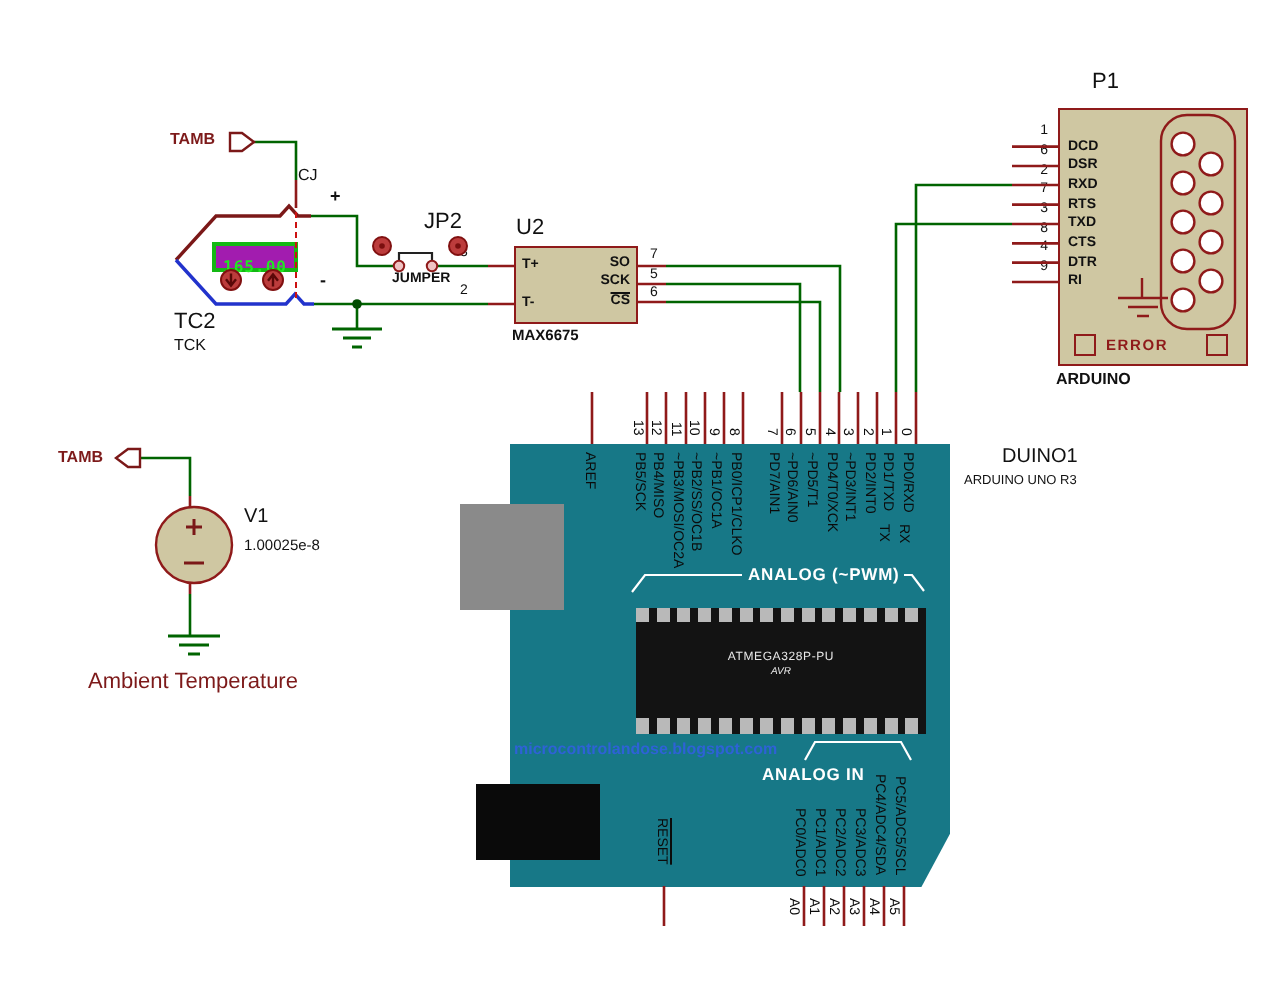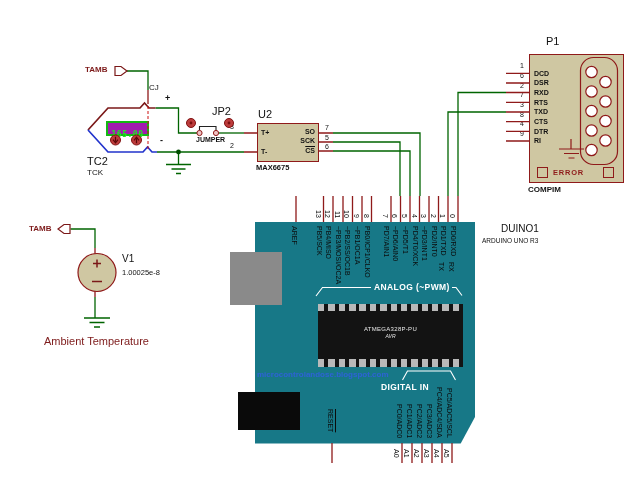--- a/index.html
+++ b/index.html
@@ -43,21 +43,21 @@
   <div id="jack"></div>
   <div class="chiprow" style="top:303.5px;"></div>
   <div id="chipbody"></div>
   <div class="chiprow" style="top:359px;"></div>
   <div id="chiptxt">
     <div class="l1">ATMEGA328P-PU</div>
     <div class="l2">AVR</div>
   </div>
   <div id="wmark">microcontrolandose.blogspot.com</div>
   <div class="whitehdr" style="left:374px;top:283px;">ANALOG (~PWM)</div>
-  <div class="whitehdr" style="left:381px;top:383px;">DIGITAL IN</div>
+  <div class="whitehdr" style="left:381px;top:383px;">ANALOG IN</div>
 
   <div class="vb" style="left:449px;top:218px;">
       <span>0</span>
     </div>
   <div class="vb" style="left:439px;top:218px;">
       <span>1</span>
     </div>
   <div class="vb" style="left:430px;top:218px;">
       <span>2</span>
     </div>
@@ -162,21 +162,21 @@
   <div class="pinlab" style="left:295px;top:137px;width:20px;text-align:right;">SCK</div>
   <div class="pinlab ovl" style="left:295px;top:146.5px;width:20px;text-align:right;">CS</div>
   <div class="pinnum" style="left:230px;top:122.5px;">3</div>
   <div class="pinnum" style="left:230px;top:141.5px;">2</div>
   <div class="pinnum" style="left:325px;top:124px;">7</div>
   <div class="pinnum" style="left:325px;top:133.5px;">5</div>
   <div class="pinnum" style="left:325px;top:143px;">6</div>
 
   <div class="box" style="left:529px;top:54px;width:94.5px;height:129px;"></div>
   <div class="lab blk" style="left:546px;top:36px;font-size:11px;">P1</div>
-  <div class="lab blk" style="left:528px;top:185.5px;font-size:8px;font-weight:bold;">COMPIM</div>
+  <div class="lab blk" style="left:528px;top:185.5px;font-size:8px;font-weight:bold;">ARDUINO</div>
   <div class="pinlab" style="left:534px;top:69.5px;">DCD</div>
   <div class="pinlab" style="left:534px;top:79.2px;">DSR</div>
   <div class="pinlab" style="left:534px;top:88.9px;">RXD</div>
   <div class="pinlab" style="left:534px;top:98.5px;">RTS</div>
   <div class="pinlab" style="left:534px;top:108.2px;">TXD</div>
   <div class="pinlab" style="left:534px;top:117.9px;">CTS</div>
   <div class="pinlab" style="left:534px;top:127.5px;">DTR</div>
   <div class="pinlab" style="left:534px;top:137.2px;">RI</div>
   <div class="pinnum" style="left:510px;top:62.3px;width:14px;text-align:right;">1</div>
   <div class="pinnum" style="left:510px;top:72px;width:14px;text-align:right;">6</div>

